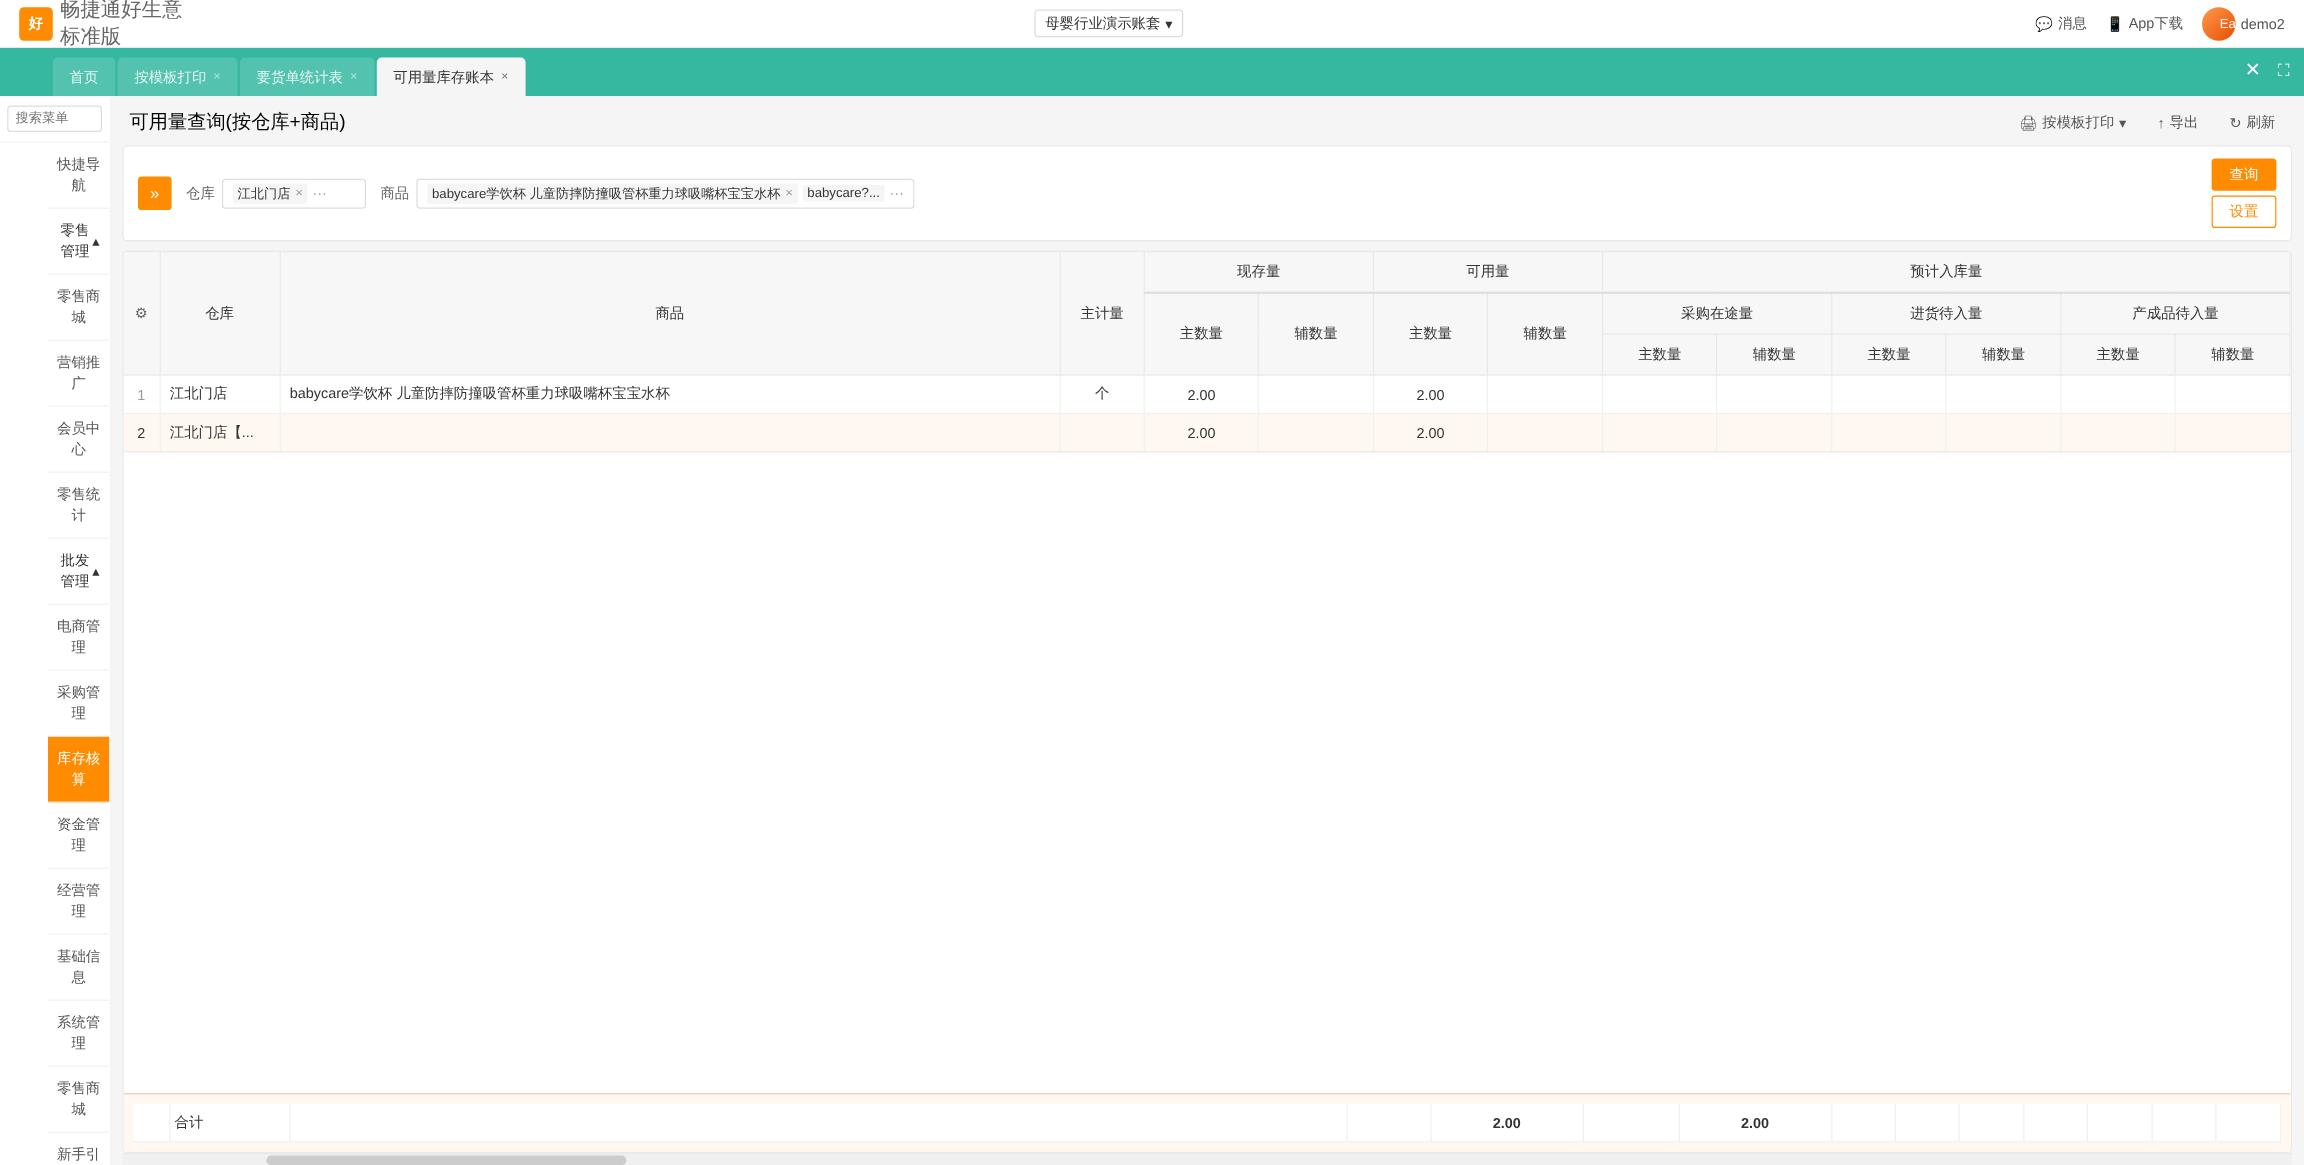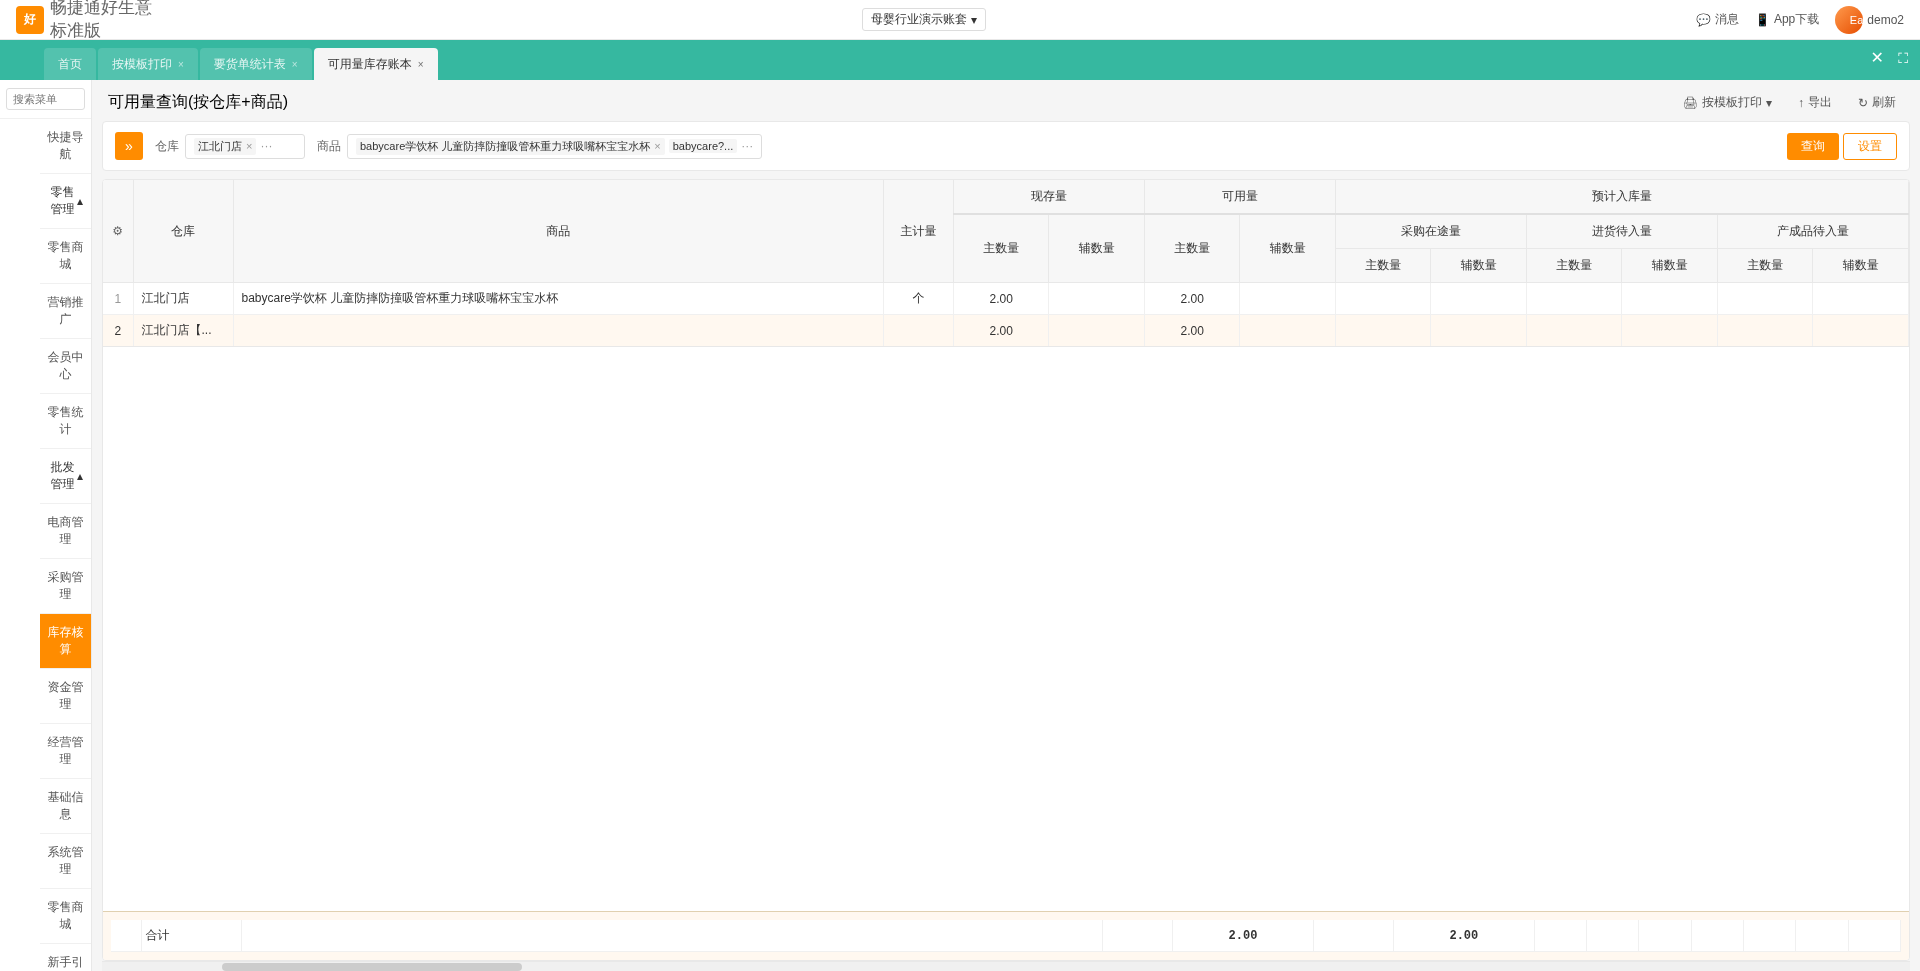--- a/index.html
+++ b/index.html
@@ -187,21 +187,21 @@
     }
     .filter-tag {
       display: flex; align-items: center; gap: 4px;
       background: #f5f5f5; border-radius: 2px; padding: 1px 4px;
       font-size: 11px;
     }
     .filter-tag .x { cursor: pointer; color: #999; }
     .filter-dots { color: #999; cursor: pointer; }
     .filter-buttons {
       margin-left: auto;
-      display: flex; flex-direction: row; gap: 4px;
+      display: flex; flex-direction: column; gap: 4px;
     }
     .btn-query {
       background: #ff8c00; color: #fff; border: none;
       padding: 5px 14px; border-radius: 3px; cursor: pointer; font-size: 12px;
     }
     .btn-settings {
       background: #fff; color: #ff8c00; border: 1px solid #ff8c00;
       padding: 4px 14px; border-radius: 3px; cursor: pointer; font-size: 12px;
     }
 
@@ -243,21 +243,21 @@
     .subtotal-row { background: #fff8f0 !important; font-weight: 500; }
     .subtotal-row td { border-bottom: 1px solid #e8e8e8; }
 
     .table-scroll { overflow-y: auto; flex: 1; }
 
     
     .table-footer {
       background: #fff8f0;
       border-top: 1px solid #e0d0b0;
       padding: 8px;
-      display: flex; align-items: center; font-family: Liberation Mono, monospace;
+      display: flex; align-items: center;
     }
     .scrollbar-area {
       height: 10px;
       background: #f0f0f0;
       margin: 0 10px 0;
       border-top: 1px solid #e8e8e8;
       position: relative;
     }
     .scrollbar-thumb {
       position: absolute;

